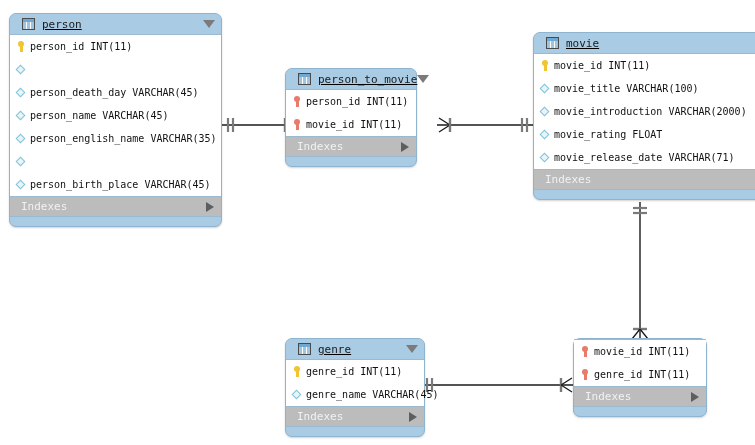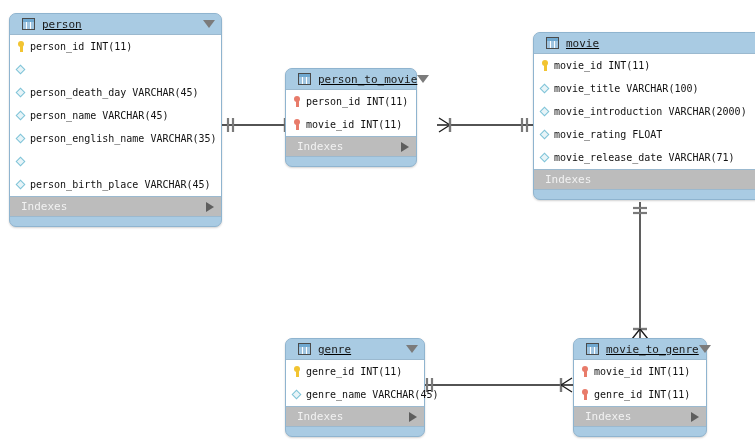--- a/index.html
+++ b/index.html
@@ -327,25 +327,20 @@
           <span class="ico col"></span>
           <span class="col-name">genre_name VARCHAR(45)</span>
         </div>
       </div>
       <div class="tbl-indexes">
         <span class="idx-label">Indexes</span>
         <span class="idx-caret"></span>
       </div>
     </div>
     <div class="table-box" style="left: 573px; top: 338px; width: 134px;">
-      <div class="tbl-header">
-        <span class="tbl-icon"></span>
-        <span class="tbl-title">movie_to_genre</span>
-        <span class="tbl-caret"></span>
-      </div>
       <div class="tbl-cols">
         <div class="col-row">
           <span class="ico fk"></span>
           <span class="col-name">movie_id INT(11)</span>
         </div>
         <div class="col-row">
           <span class="ico fk"></span>
           <span class="col-name">genre_id INT(11)</span>
         </div>
       </div>

